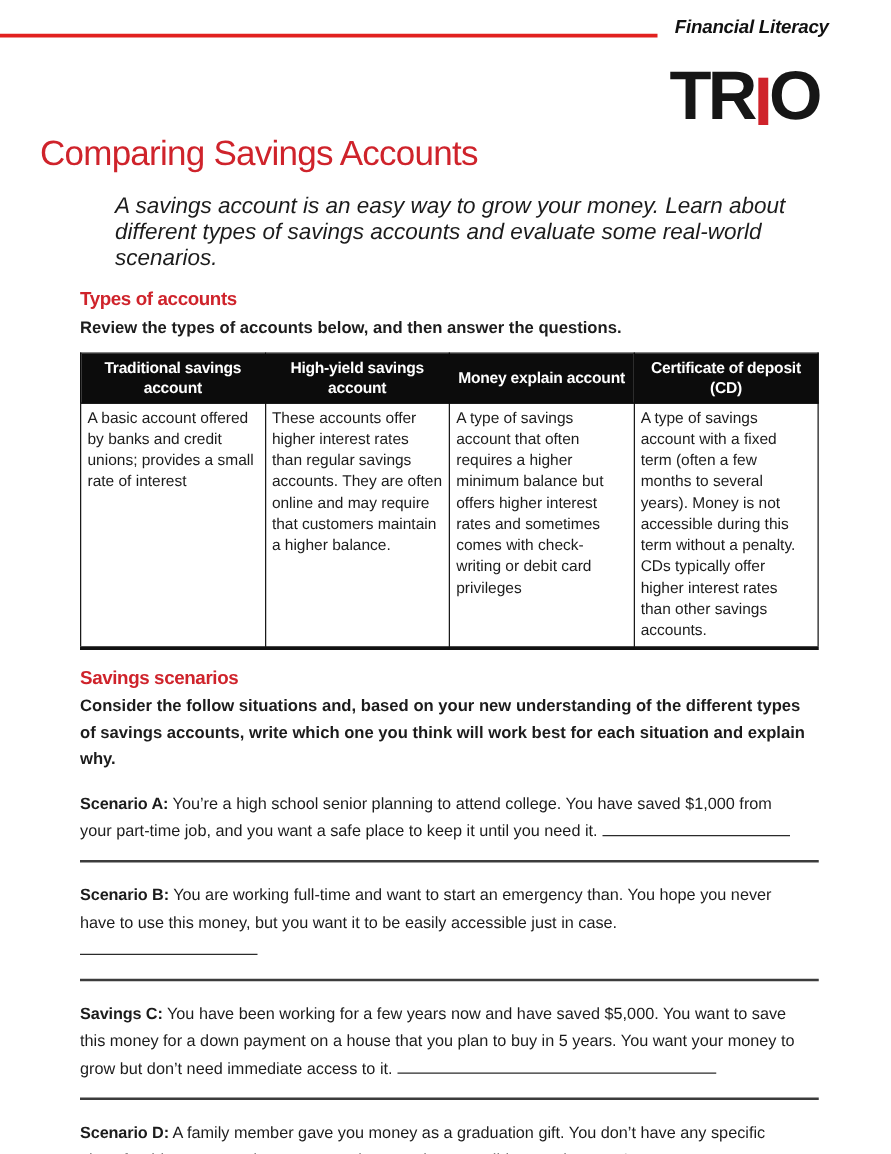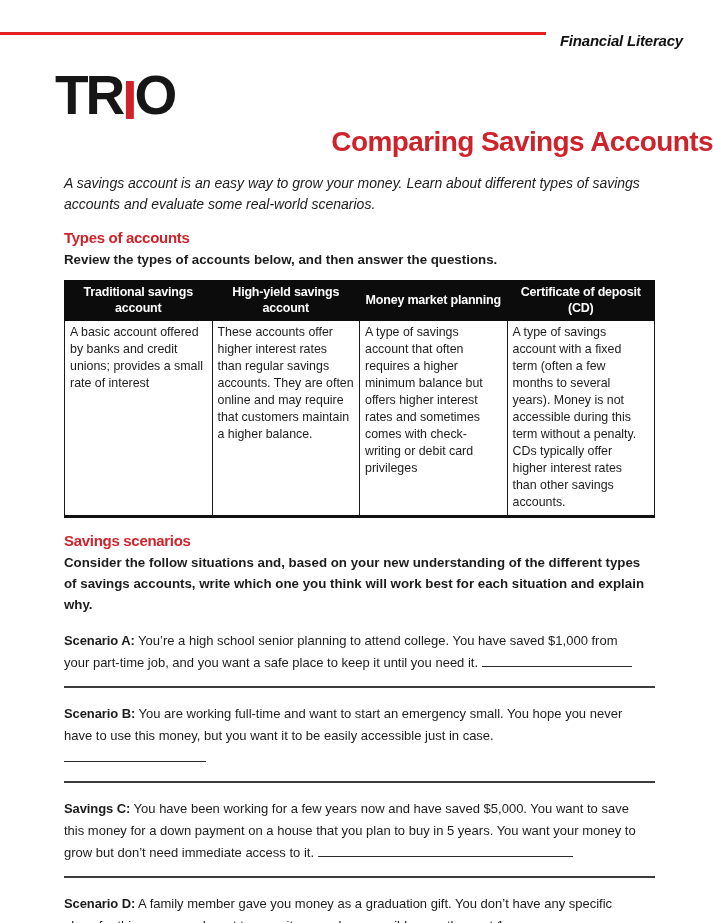--- a/index.html
+++ b/index.html
@@ -4,34 +4,34 @@
 <style>
   * { margin:0; padding:0; box-sizing:border-box; }
   html,body { background:#ffffff; }
   body {
     width:713px; height:923px; overflow:hidden;
     font-family:"Liberation Sans", sans-serif;
     color:#1c1c1c; position:relative;
   }
 
   
-  .top-rule-row { display:flex; align-items:flex-start; margin-top:32px; padding-right:30px; }
+  .top-rule-row { display:flex; align-items:flex-end; margin-top:13px; padding-right:50px; }
   .top-rule { flex:1; height:3px; background:#e2211f; margin-right:14px; }
   .badge { font-size:15px; font-weight:bold; font-style:italic; color:#111; letter-spacing:-0.2px; white-space:nowrap; }
 
-  .logo-row { display:flex; align-items:flex-end; margin:24px 58px 0 55px; }
+  .logo-row { display:flex; align-items:flex-end; margin:24px 58px 0 55px;flex-direction:column; }
   .logo { font-size:55px; font-weight:bold; letter-spacing:-3px; line-height:0.82; color:#161616; }
   .logo .logo-i { color:#cf232b; position:relative; top:5px; }
   .name-area { flex:1; display:flex; align-items:flex-end; margin-left:34px; padding-bottom:5px; }
   .name-label { font-size:15px; font-weight:bold; color:#222; }
   .name-line { flex:1; border-bottom:1.5px solid #2b2b2b; margin-left:9px; height:15px; }
 
   
-  .doc-title { text-align:right; color:#cf232b; font-size:28px; font-weight:bold; letter-spacing:-0.6px; margin-top:8px; }
-  .intro { margin:15px 58px 0 64px; font-style:italic; font-size:14px; line-height:21px; color:#1c1c1c; }
+  .doc-title { text-align:left; color:#cf232b; font-size:28px; font-weight:normal; letter-spacing:-0.6px; margin-top:8px;padding-left:32px; }
+  .intro { margin:15px 58px 0 92px; font-style:italic; font-size:18px; line-height:21px; color:#1c1c1c; }
 
   
   .section-heading { margin:14px 58px 0 64px; color:#cf232b; font-size:15px; font-weight:bold; letter-spacing:-0.3px; }
   .instruction { margin:3px 58px 0 64px; font-size:13.3px; line-height:21px;font-weight:bold; }
 
   
   .accounts-table { margin:10px 58px 12px 64px; width:591px; border-collapse:collapse; table-layout:fixed;
                     border:1.5px solid #111; border-bottom:3px solid #111; }
   .accounts-table th {
     background:#0c0c0c; color:#ffffff; font-size:12.5px; font-weight:bold; letter-spacing:-0.2px;
@@ -72,21 +72,21 @@
 <div class="intro">A savings account is an easy way to grow your money. Learn about different types of savings accounts and evaluate some real-world scenarios.</div>
 
 <div class="section-heading">Types of accounts</div>
 <div class="instruction">Review the types of accounts below, and then answer the questions.</div>
 
 <table class="accounts-table">
   <thead>
     <tr>
       <th>Traditional savings account</th>
       <th>High-yield savings account</th>
-      <th>Money market planning</th>
+      <th>Money explain account</th>
       <th>Certificate of deposit (CD)</th>
     </tr>
   </thead>
   <tbody>
     <tr>
       <td>A basic account offered by banks and credit unions; provides a small rate of interest</td>
       <td>These accounts offer higher interest rates than regular savings accounts. They are often online and may require that customers maintain a higher balance.</td>
       <td>A type of savings account that often requires a higher minimum balance but offers higher interest rates and sometimes comes with check-writing or debit card privileges</td>
       <td>A type of savings account with a fixed term (often a few months to several years). Money is not accessible during this term without a penalty. CDs typically offer higher interest rates than other savings accounts.</td>
     </tr>
@@ -98,21 +98,21 @@
 
 <div class="scenario">
   <b>Scenario A:</b>
   <span>You’re a high school senior planning to attend college. You have saved $1,000 from your part-time job, and you want a safe place to keep it until you need it.</span>
   <span class="blank blank-a"></span>
 </div>
 <div class="answer-line"></div>
 
 <div class="scenario">
   <b>Scenario B:</b>
-  <span>You are working full-time and want to start an emergency small. You hope you never have to use this money, but you want it to be easily accessible just in case.</span>
+  <span>You are working full-time and want to start an emergency than. You hope you never have to use this money, but you want it to be easily accessible just in case.</span>
   <span class="blank blank-b"></span>
 </div>
 <div class="answer-line"></div>
 
 <div class="scenario">
   <b>Savings C:</b>
   <span>You have been working for a few years now and have saved $5,000. You want to save this money for a down payment on a house that you plan to buy in 5 years. You want your money to grow but don’t need immediate access to it.</span>
   <span class="blank blank-c"></span>
 </div>
 <div class="answer-line"></div>

